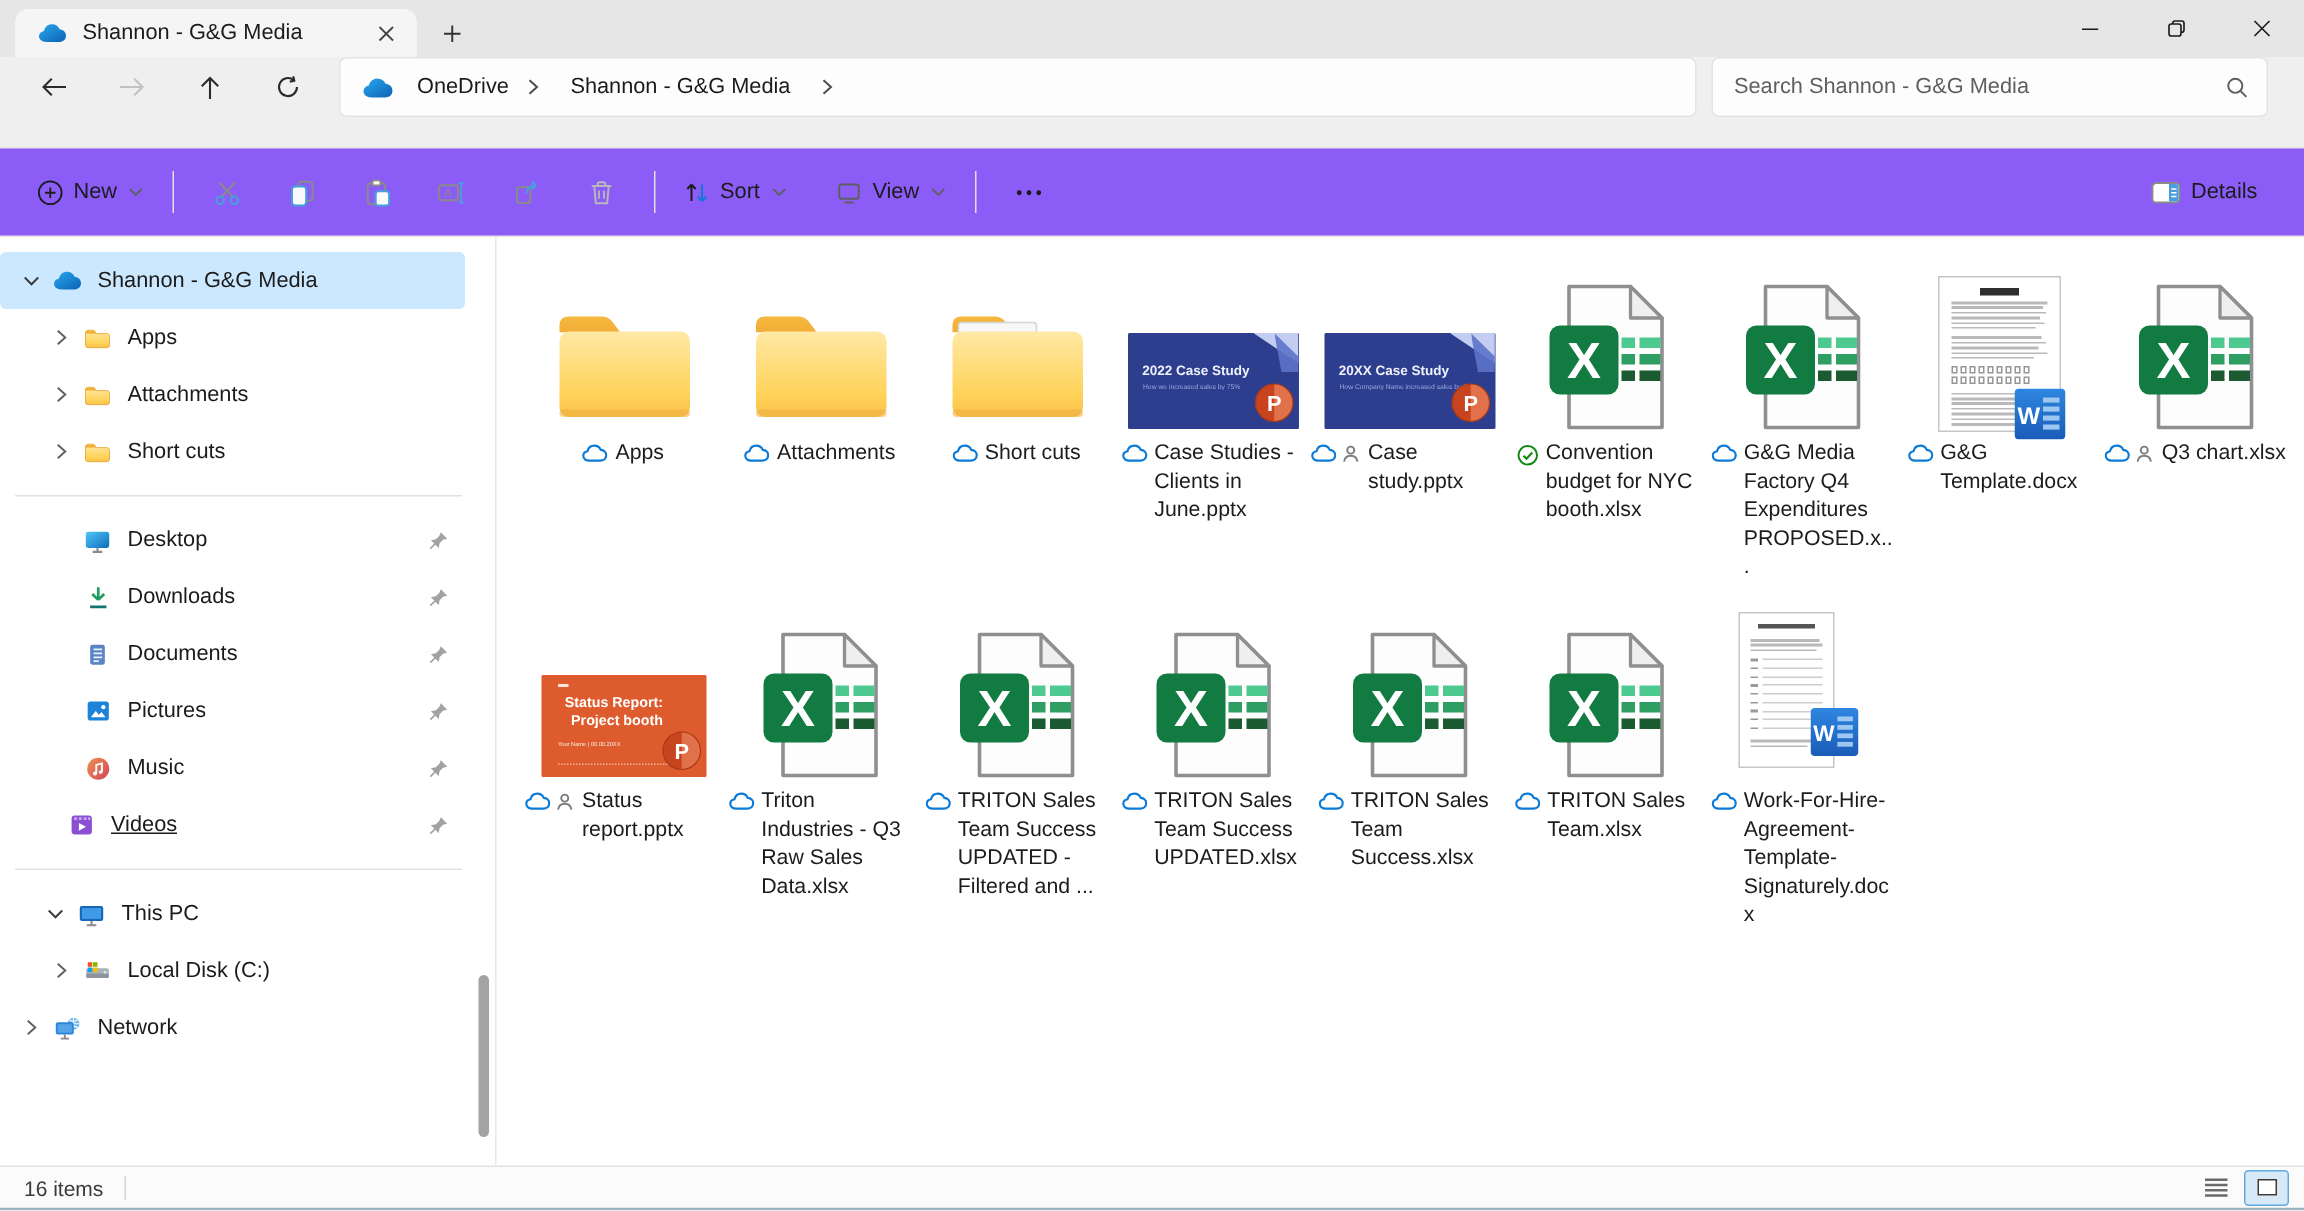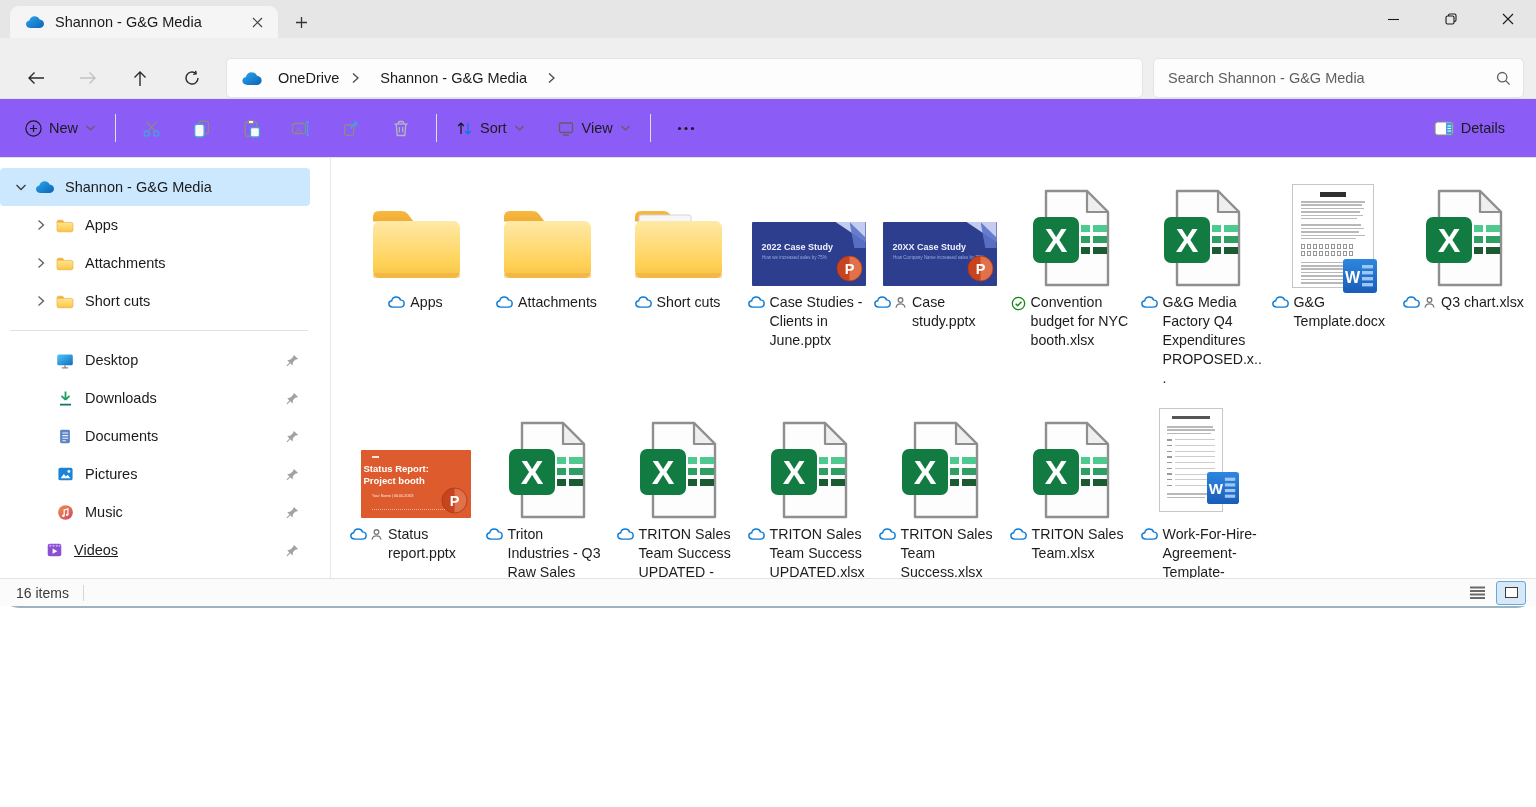--- a/index.html
+++ b/index.html
@@ -1,30 +1,30 @@
 <!DOCTYPE html>
 <html><head>
 <meta charset="utf-8">
 <style>
   * { margin:0; padding:0; box-sizing:border-box; cursor:default; }
   html,body { width:1536px; height:807px; overflow:hidden; }
   body { font-family:"Liberation Sans", sans-serif; color:#1b1b1b; background:#fff; }
-  .app { width:1536px; height:608px; display:flex; flex-direction:column; background:#fff; position:relative; border-bottom:2px solid #9db4c0;border-radius:19px; }
+  .app { width:1536px; height:807px; display:flex; flex-direction:column; background:#fff; position:relative; border-bottom:2px solid #9db4c0; }
 
   
   .titlebar { height:38px; background:#e6e6e6; display:flex; align-items:flex-end; position:relative; flex:none; }
   .tab { width:268px; height:32px; margin-left:10px; background:#f5f5f5; border-radius:9px 9px 0 0; display:flex; align-items:center; padding:0 8px 0 15px; }
   .tab-title { flex:1; font-size:14.5px; color:#1b1b1b; margin-left:10px; white-space:nowrap; overflow:hidden; }
   .tab-close { width:26px; height:26px; border:none; background:transparent; display:flex; align-items:center; justify-content:center; border-radius:4px; }
   .newtab-btn { width:30px; height:30px; margin-left:8px; margin-bottom:1px; border:none; background:transparent; display:flex; align-items:center; justify-content:center; border-radius:4px; }
   .win-controls { position:absolute; top:0; right:0; height:38px; display:flex; }
   .win-btn { width:57px; height:38px; border:none; background:transparent; display:flex; align-items:center; justify-content:center; }
 
   
-  .navbar { height:60px; background:#efefef; display:flex; align-items:flex-end; padding:0 12px 0 10px; flex:none; }
+  .navbar { height:60px; background:#efefef; display:flex; align-items:flex-start; padding:0 24px 0 10px; flex:none; }
   .nav-btn { width:52px; height:40px; border:none; background:transparent; display:flex; align-items:center; justify-content:center; border-radius:4px; }
   .pill { background:#fdfdfd; border:1px solid #e3e3e3; border-radius:5px; height:40px; display:flex; align-items:center; }
   .breadcrumb { flex:1; margin-left:8px; padding-left:14px; }
   .crumb { font-size:14.5px; padding:4px 6px; border-radius:4px; white-space:nowrap; }
   .crumb-chev { margin:0 6px; display:flex; align-items:center; }
   .searchbox { width:371px; margin-left:10px; padding:0 12px 0 14px; }
   .searchbox input { border:none; outline:none; background:transparent; flex:1; font-size:14.5px; color:#555; font-family:"Liberation Sans",sans-serif; }
   .searchbox input::placeholder { color:#5f5f5f; }
 
   
@@ -53,21 +53,21 @@
   .tlabel { margin-top:5px; display:flex; justify-content:center; width:100%; font-size:14.2px; line-height:19px; color:#1c1c1c; }
   .stat { display:flex; gap:3px; margin-right:5px; margin-top:3px; flex:none; align-items:flex-start; }
   .tname { max-width:100px; overflow-wrap:break-word; text-align:left; }
 
   
   .thumb-ppt { position:relative; border-radius:1px; overflow:hidden; }
   .ppt-blue { width:114px; height:64px; background:#2e3e8f; }
   .ppt-orange { width:110px; height:68px; background:#dd5b2d; }
   .ppt-title { position:absolute; left:10px; top:20px; font-size:9px; font-weight:bold; color:#eef1fb; white-space:nowrap; }
   .ppt-sub { position:absolute; left:10px; top:33px; font-size:9px; color:#9aa7df; transform:scale(.5); transform-origin:left top; white-space:nowrap; }
-  .ppt-o-title { position:absolute; left:3px; top:13px; font-size:9.5px; font-weight:bold; color:#fff; line-height:11.5px; }
+  .ppt-o-title { position:absolute; left:16px; top:13px; font-size:9.5px; font-weight:bold; color:#fff; line-height:11.5px;text-align:right; }
   .ppt-o-dash { position:absolute; left:11px; top:6px; width:7px; height:2px; background:rgba(255,255,255,.85); }
   .ppt-o-foot { position:absolute; left:11px; bottom:14px; font-size:9px; color:rgba(255,255,255,.9); transform:scale(.42); transform-origin:left top; white-space:nowrap; }
   .ppt-o-dots { position:absolute; left:11px; right:8px; bottom:8px; border-top:1.5px dotted rgba(255,255,255,.55); }
   .deco-a { position:absolute; top:0; right:0; width:30px; height:20px; background:#c3cdf2; clip-path:polygon(0 0,100% 0,100% 100%); }
   .deco-b { position:absolute; top:0; right:0; width:16px; height:26px; background:#5d73c8; clip-path:polygon(0 0,100% 60%,100% 100%,30% 100%); opacity:.9; }
   .ppt-badge { position:absolute; right:3px; bottom:4px; }
 
   .doc-thumb { background:#fff; border:1px solid #c6c6c6; position:relative; }
   .doc-a { width:82px; height:104px; padding:7px 8px; }
   .doc-b { width:64px; height:104px; padding:7px 7px; }

